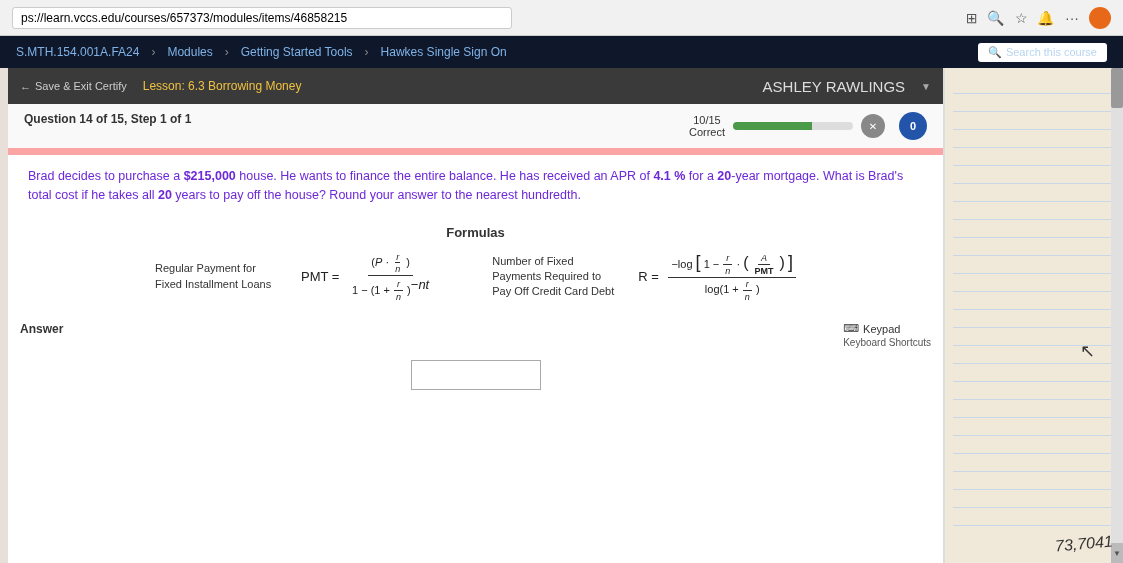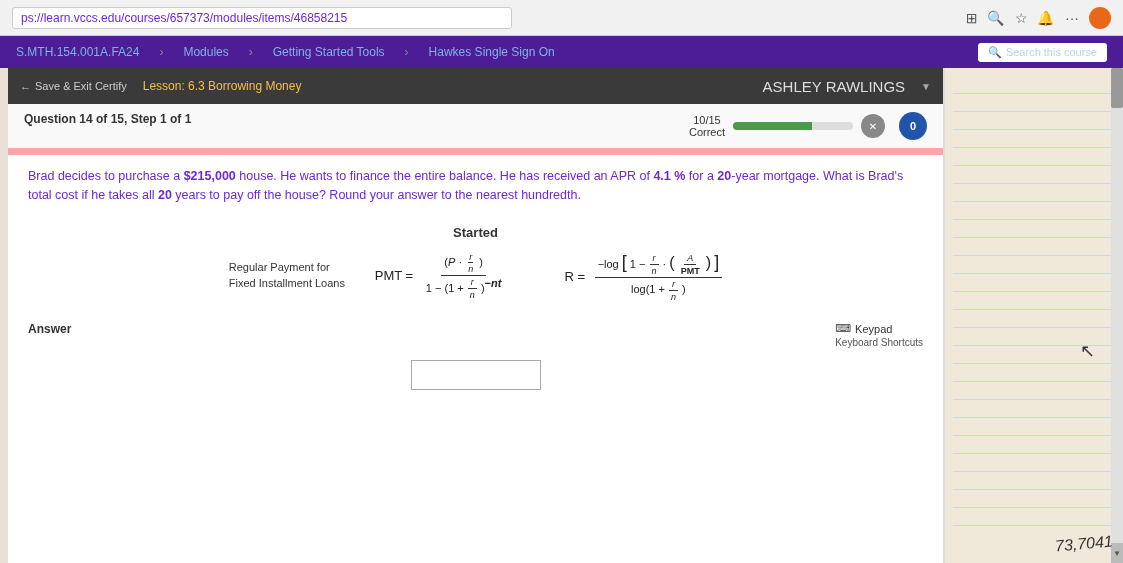--- a/index.html
+++ b/index.html
@@ -20,21 +20,21 @@
       align-items: center;
       padding: 0 12px;
       border-bottom: 1px solid #ccc;
     }
     .address-bar {
       background: white;
       border: 1px solid #ccc;
       border-radius: 3px;
       padding: 3px 8px;
       font-size: 12px;
-      color: #6d28d9;
+      color: #000000;
       flex: 1;
       max-width: 500px;
       margin-right: 25px;
     }
     .browser-icons {
       display: flex;
       gap: 10px;
       margin-left: auto;
       align-items: center;
     }
@@ -45,28 +45,28 @@
     }
     .profile-circle {
       width: 22px;
       height: 22px;
       background: #e8681a;
       border-radius: 50%;
     }
 
     
     .nav-breadcrumb {
-      background: #4c1d95;
+      background: #0f172a;
       height: 32px;
       display: flex;
       align-items: center;
       padding: 0 16px;
       font-size: 12px;
       color: #b8d4f0;
-      gap: 20px;
+      gap: 12px;
     }
     .nav-breadcrumb a {
       color: #7fb3e8;
       text-decoration: none;
     }
     .nav-breadcrumb .separator {
       color: #888;
     }
     .search-course-btn {
       margin-left: auto;
@@ -258,21 +258,21 @@
       padding: 0 3px 1px;
       font-size: 11px;
     }
     .math-denominator {
       padding: 1px 3px 0;
       font-size: 11px;
     }
 
     
     .answer-section {
-      padding: 8px 20px;
+      padding: 8px 12px;
       display: flex;
       align-items: flex-start;
       justify-content: space-between;
     }
     .answer-label {
       font-size: 12px;
       font-weight: bold;
       color: #333;
     }
     .keypad-area {
@@ -445,21 +445,21 @@
           <div class="x-btn">✕</div>
           <div class="score-zero">0</div>
         </div>
       </div>
 
       <div class="question-text">
         Brad decides to purchase a <strong>$215,000</strong> house. He wants to finance the entire balance. He has received an APR of <strong>4.1 %</strong> for a <strong>20</strong>-year mortgage. What is Brad's total cost if he takes all <strong>20</strong> years to pay off the house? Round your answer to the nearest hundredth.
       </div>
 
       <div class="formulas-section">
-        <div class="formulas-title">Started</div>
+        <div class="formulas-title">Formulas</div>
         <div class="formulas-container">
 
           <div class="formula-item">
             <div class="formula-label">Regular Payment for Fixed Installment Loans</div>
             <div class="formula-math">
               <span>PMT =</span>
               <span style="margin-left:6px;">
                 <span style="font-size:24px;"> </span>
                 <span class="math-fraction">
                   <span class="math-numerator">
@@ -469,28 +469,29 @@
                       <span class="math-denominator" style="font-size:9px;"><i>n</i></span>
                     </span>
                     <span>)</span>
                   </span>
                   <span class="math-denominator">
                     1 − (1 +
                     <span class="math-fraction" style="display:inline-flex; vertical-align:middle;">
                       <span class="math-numerator" style="border-bottom:1px solid #333; font-size:9px;"><i>r</i></span>
                       <span class="math-denominator" style="font-size:9px;"><i>n</i></span>
                     </span>
-                    )<sup style="font-size:11px;font-weight:bold;">−<i>nt</i></sup>
+                    )<sup style="font-size:13px;">−<i>nt</i></sup>
                   </span>
                 </span>
               </span>
             </div>
           </div>
 
           <div class="formula-item">
+            <div class="formula-label">Number of Fixed Payments Required to Pay Off Credit Card Debt</div>
             <div class="formula-math">
               <span>R =</span>
               <span style="margin-left:6px;">
                 <span class="math-fraction">
                   <span class="math-numerator">
                     −log
                     <span style="font-size:18px;">[</span>
                     1 −
                     <span class="math-fraction" style="display:inline-flex; vertical-align:middle;">
                       <span class="math-numerator" style="border-bottom:1px solid #333; font-size:9px;"><i>r</i></span>

